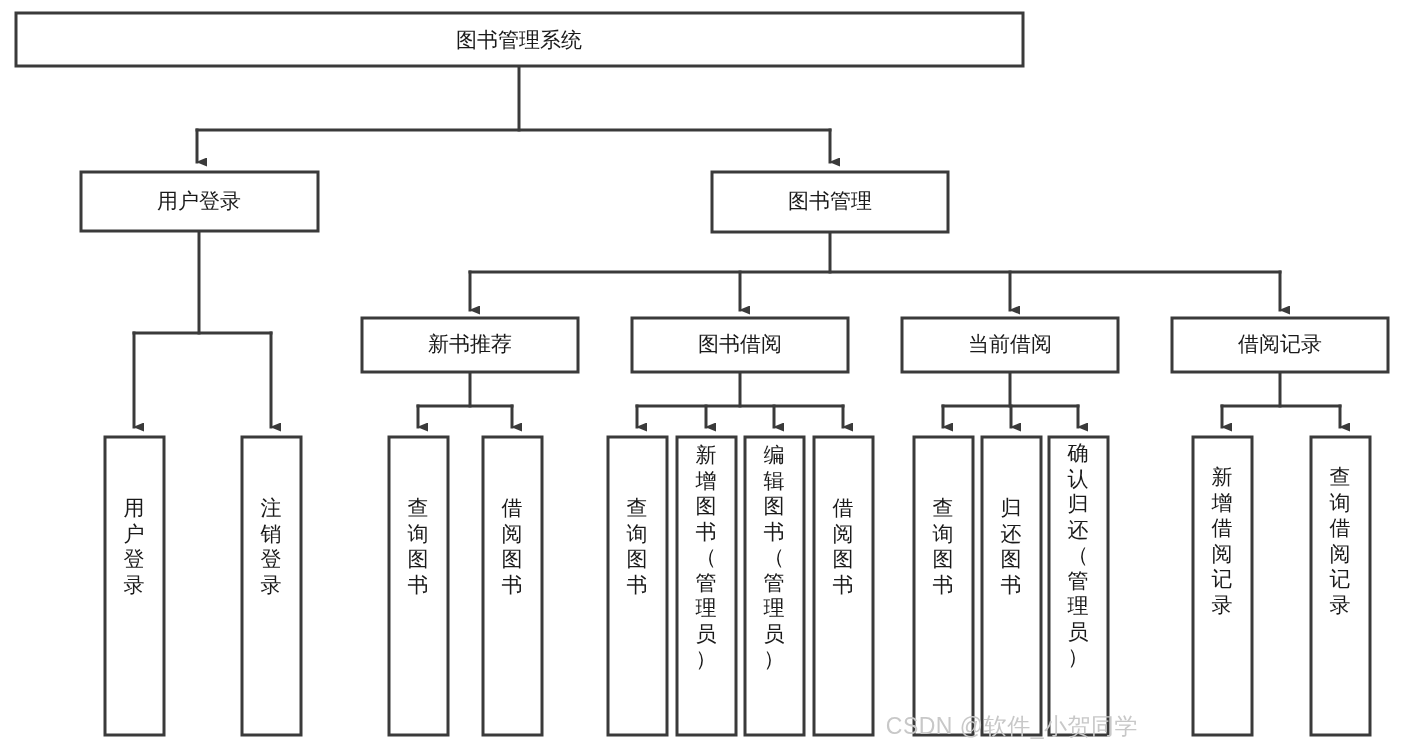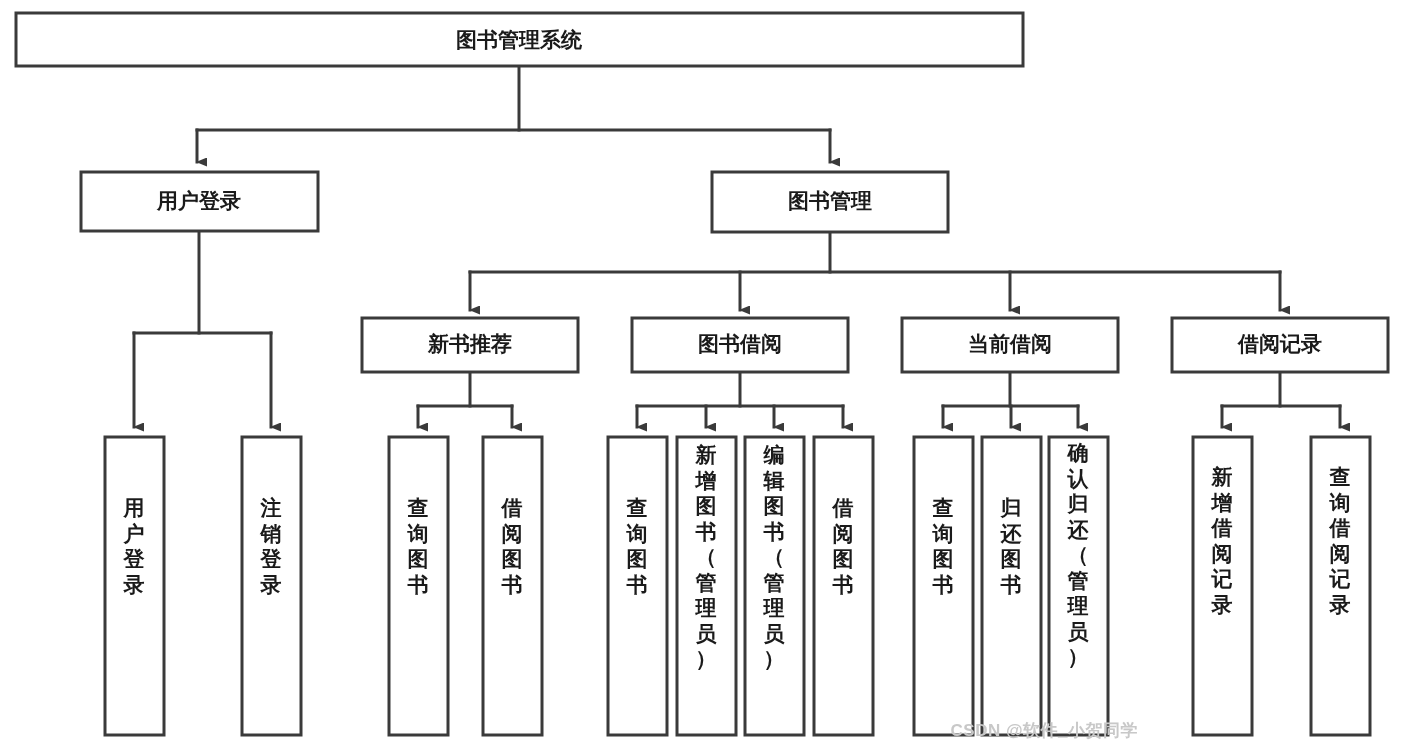--- a/index.html
+++ b/index.html
@@ -11,21 +11,20 @@
     width: 1405px;
     height: 747px;
     font-family: "Liberation Sans", "DejaVu Sans", sans-serif;
     overflow: hidden;
     position: relative;
   }
   #diagram-root {
     position: relative;
     width: 1146px;
     height: 747px;
-    font-weight: bold;
   }
   svg.diagram-canvas {
     position: absolute;
     top: 0;
     left: 0;
     width: 1405px;
     height: 747px;
   }
   .node-box {
     fill: #ffffff;
@@ -49,21 +48,21 @@
     font-family: "Liberation Sans", "DejaVu Sans", sans-serif;
     font-size: 21px;
     fill: #1a1a1a;
     text-anchor: middle;
   }
   .watermark-text {
     position: absolute;
     right: 8px;
     bottom: 5px;
     font-family: "Liberation Sans", "DejaVu Sans", sans-serif;
-    font-size: 17px;
+    font-size: 23px;
     color: #c8c8c8;
     white-space: nowrap;
     letter-spacing: 0.5px;
     user-select: none;
   }
 </style>
 </head>
 <body>
 
 <div id="diagram-root">

